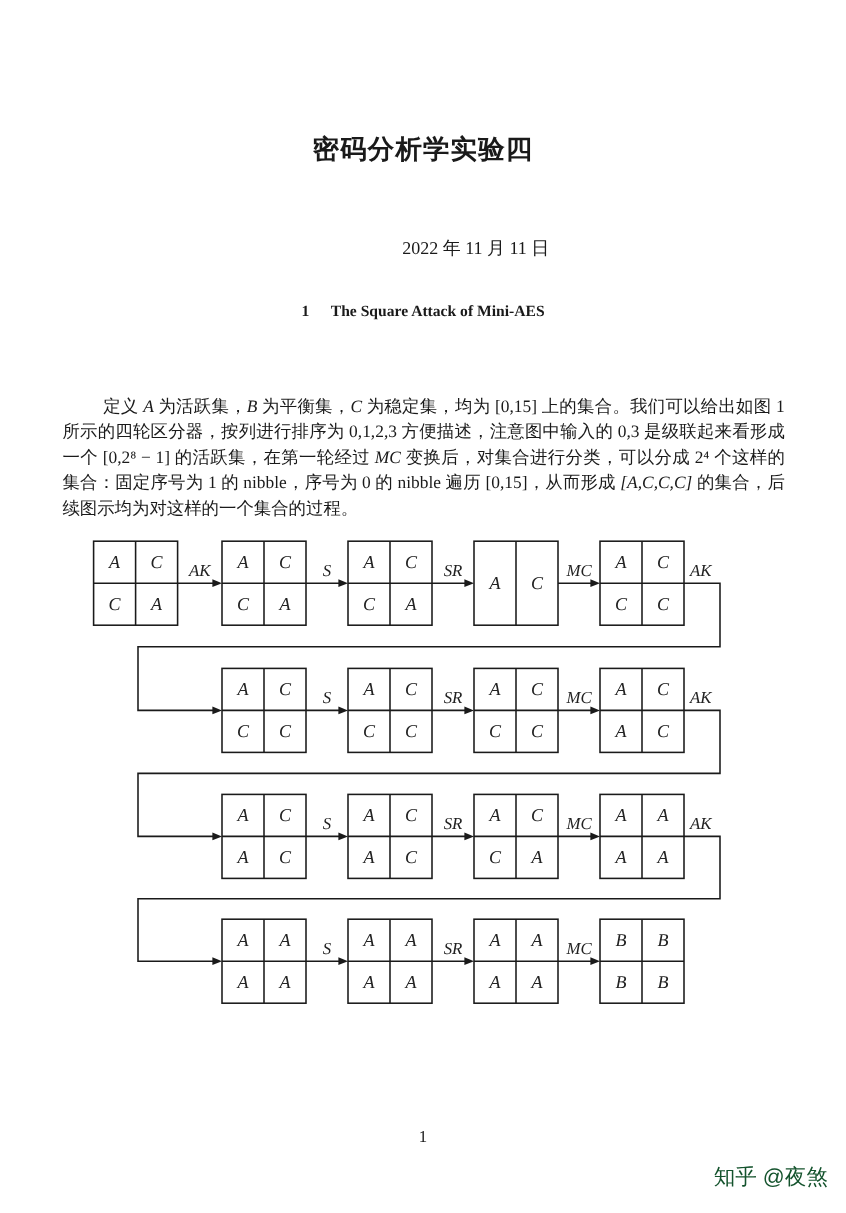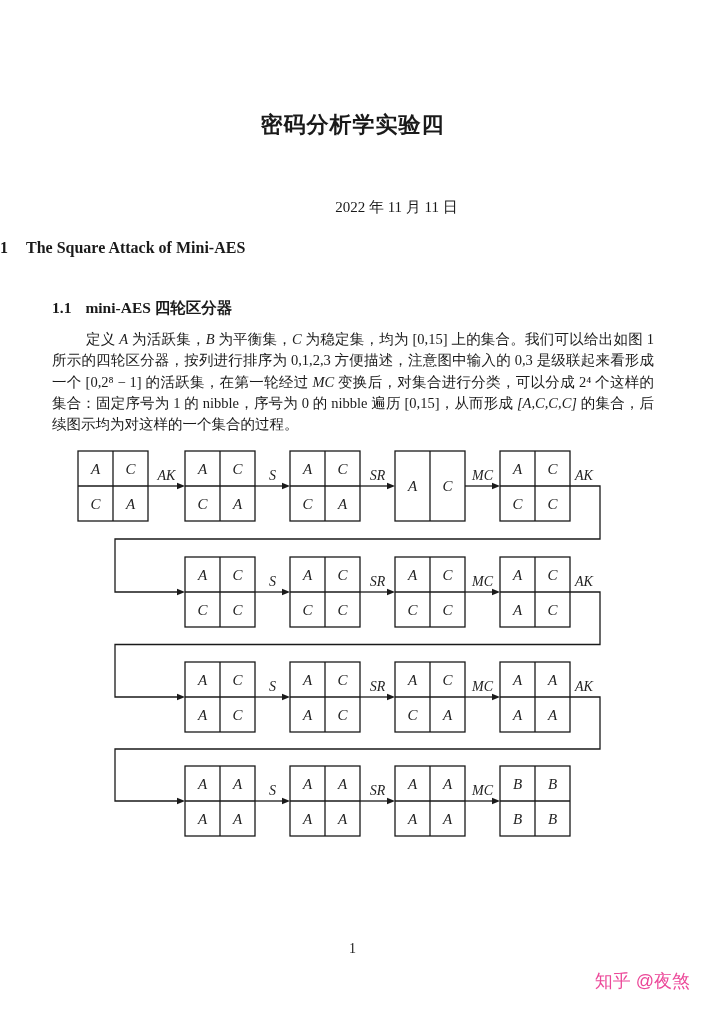--- a/index.html
+++ b/index.html
@@ -18,22 +18,22 @@
   }
   .author {
     position: absolute; top: 167px; left: 0; width: 100%;
     text-align: center; font-size: 15px;
   }
   .date {
     position: absolute; top: 198px; left: 0; width: 100%;
     text-align: center; font-size: 15px; padding-left: 44px;
   }
   .section {
-    position: absolute; top: 239px; left: 0; width: 100%;
-    font-size: 16px; font-weight: bold;
+    position: absolute; top: 251px; left: 0; width: 100%;
+    text-align: center; font-size: 13px; font-weight: bold;
   }
   .section .sec-num { margin-right: 18px; }
   .subsection {
     position: absolute; top: 298px; left: 52px;
     font-size: 15.5px; font-weight: bold;
   }
   .subsection .sub-num { margin-right: 14px; }
   .body-par {
     position: absolute; top: 329px; left: 52px; width: 602px;
     margin: 0; font-size: 14.5px; line-height: 21.3px;
@@ -54,37 +54,34 @@
     position: absolute; top: 868px; left: 0; width: 100%;
     text-align: center; font-size: 13.5px;
   }
   .pageno {
     position: absolute; top: 941px; left: 0; width: 100%;
     text-align: center; font-size: 14px;
   }
   .watermark {
     position: absolute; top: 969px; right: 15px;
     font-family: "Liberation Sans", "DejaVu Sans", sans-serif;
-    font-size: 18px; color: #ec4899;
+    font-size: 18px; color: #14532d;
   }
 </style>
 </head>
 <body>
 
 <div class="page">
   <div class="title">密码分析学实验四</div>
   <div class="date">2022 年 11 月 11 日</div>
 
   <div class="section">
     <span class="sec-num">1</span><span>The Square Attack of Mini-AES</span>
   </div>
 
-  <div class="subsection">
-    <span class="sub-num">1.1</span><span>mini-AES 四轮区分器</span>
-  </div>
 
   <p class="body-par" id="body-par"><span>定义 </span><span class="math">A</span><span> 为活跃集，</span><span class="math">B</span><span> 为平衡集，</span><span class="math">C</span><span> 为稳定集，均为 </span><span>[0,15]</span><span> 上的集合。我们可以给出如图 1所示的四轮区分器，按列进行排序为 </span><span>0,1,2,3</span><span> 方便描述，注意图中输入的 </span><span>0,3</span><span> 是级联起来看形成一个 </span><span>[0,2⁸ − 1]</span><span> 的活跃集，在第一轮经过 </span><span class="math">MC</span><span> 变换后，对集合进行分类，可以分成 </span><span>2⁴</span><span> 个这样的集合：固定序号为 1 的 nibble，序号为 0 的 nibble 遍历 </span><span>[0,15]</span><span>，从而形成 </span><span class="math">[A,C,C,C]</span><span> 的集合，后续图示均为对这样的一个集合的过程。</span></p>
 
   <svg id="fig-svg" viewBox="0 440 705 412" xmlns="http://www.w3.org/2000/svg">
       <rect x="78" y="451" width="70" height="70" fill="#ffffff" stroke="#1a1a1a" stroke-width="1.3"></rect>
       <line x1="113" y1="451" x2="113" y2="521" stroke="#1a1a1a" stroke-width="1.3"></line>
       <line x1="78" y1="486" x2="148" y2="486" stroke="#1a1a1a" stroke-width="1.3"></line>
       <text x="95.5" y="473.5" text-anchor="middle" class="cell-letter">A</text>
       <text x="130.5" y="473.5" text-anchor="middle" class="cell-letter">C</text>
       <text x="95.5" y="508.5" text-anchor="middle" class="cell-letter">C</text>

